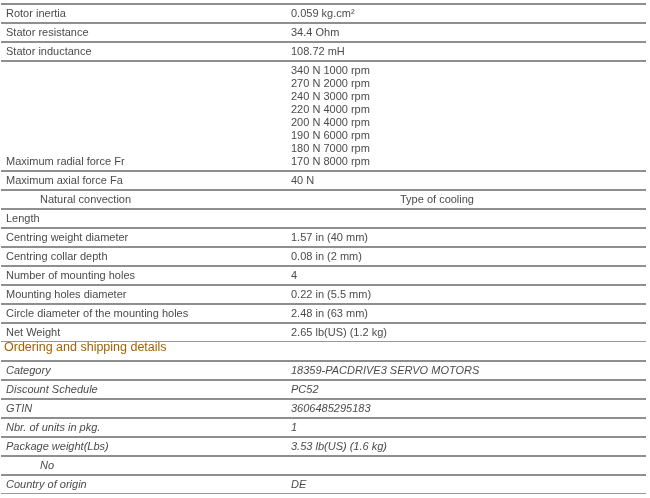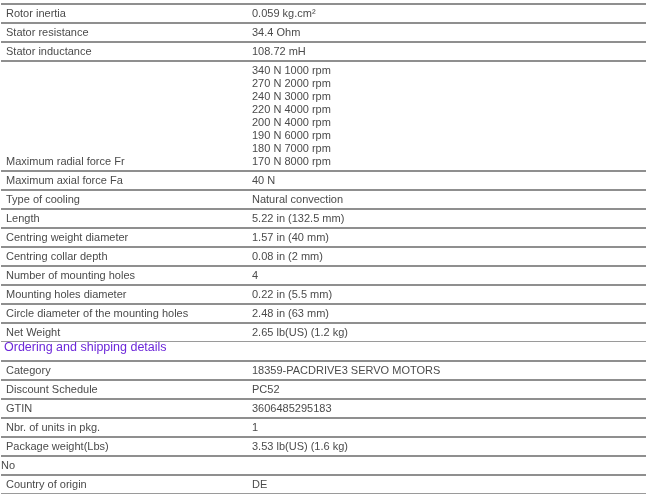--- a/index.html
+++ b/index.html
@@ -15,41 +15,42 @@
     background: #ffffff;
     overflow: hidden;
   }
   .spec-table {
     position: absolute;
     left: 1px;
     width: 645px;
     border-bottom: 1px solid #9a9a9a;
   }
   .spec-table.table-1 { top: 3px; }
-  .spec-table.table-2 { top: 360px; }
+  .spec-table.table-2 { top: 360px; font-style: italic; }
   .row {
     display: flex;
     align-items: flex-end;
     border-top: 2px solid #8f8f8f;
   }
   .cell {
     font-size: 11px;
     color: #4b4b4b;
     line-height: 13px;
     padding: 2px 0 2px 0;
   }
   .cell.label {
     width: 241px;
     padding-left: 5px;
     padding-right: 5px;
     flex: none;
   }
   .cell.value {
     flex: 1;
     min-width: 0;
+    margin-left: 39px;
   }
   .vline {
     line-height: 13px;
     white-space: nowrap;
   }
   .section-heading {
     position: absolute;
     left: 4px;
     top: 340px;
     font-size: 12.5px;
@@ -94,30 +95,27 @@
           <div class="vline">170 N 8000 rpm</div>
         </div>
       </div>
       <div class="row">
         <div class="cell label">Maximum axial force Fa</div>
         <div class="cell value">
           <div class="vline">40 N</div>
         </div>
       </div>
       <div class="row">
-        <div class="cell label">Type of cooling</div>
         <div class="cell value">
           <div class="vline">Natural convection</div>
         </div>
+        <div class="cell label">Type of cooling</div>
       </div>
       <div class="row">
         <div class="cell label">Length</div>
-        <div class="cell value">
-          <div class="vline">5.22 in (132.5 mm)</div>
-        </div>
       </div>
       <div class="row">
         <div class="cell label">Centring weight diameter</div>
         <div class="cell value">
           <div class="vline">1.57 in (40 mm)</div>
         </div>
       </div>
       <div class="row">
         <div class="cell label">Centring collar depth</div>
         <div class="cell value">
@@ -143,21 +141,21 @@
         </div>
       </div>
       <div class="row">
         <div class="cell label">Net Weight</div>
         <div class="cell value">
           <div class="vline">2.65 lb(US) (1.2 kg)</div>
         </div>
       </div>
     </div>
 
-  <div class="section-heading" style="color: #6d28d9;">Ordering and shipping details</div>
+  <div class="section-heading" style="color: #a16207;">Ordering and shipping details</div>
 
   <div class="spec-table table-2">
       <div class="row">
         <div class="cell label">Category</div>
         <div class="cell value">
           <div class="vline">18359-PACDRIVE3 SERVO MOTORS</div>
         </div>
       </div>
       <div class="row">
         <div class="cell label">Discount Schedule</div>

